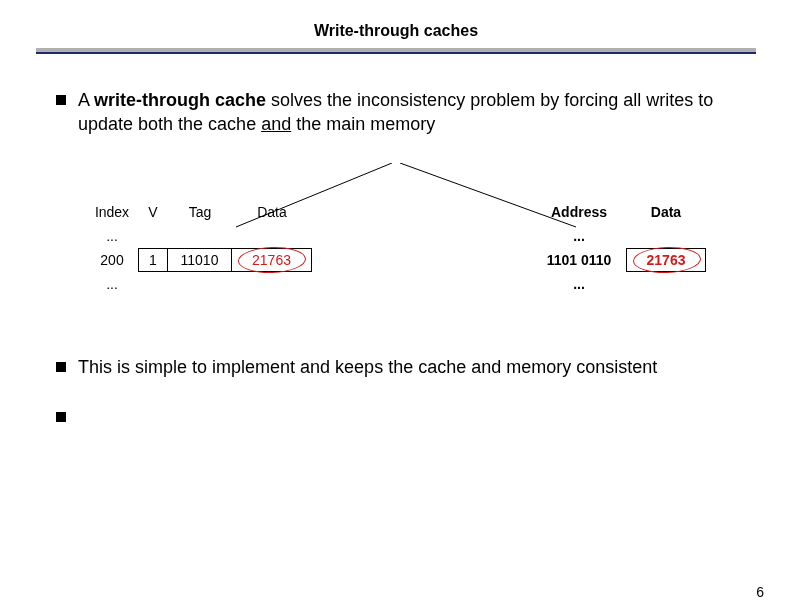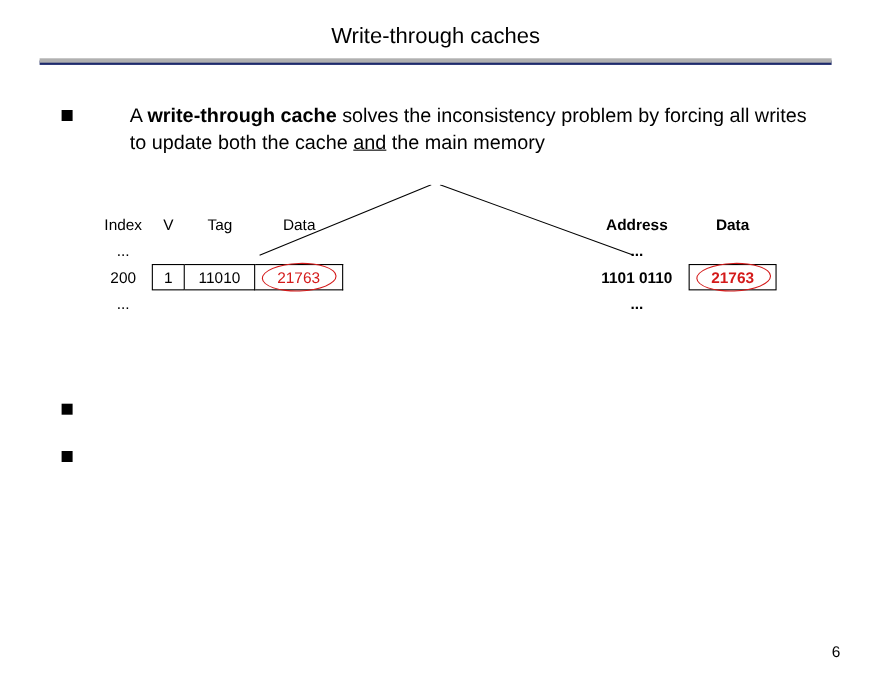--- a/index.html
+++ b/index.html
@@ -10,22 +10,22 @@
     font-family: Verdana, Geneva, sans-serif;
     position: relative;
     color: #000;
   }
   .title-wrap {
     padding-top: 22px;
     text-align: center;
   }
   .title {
     font-family: "Comic Sans MS", "Trebuchet MS", cursive, sans-serif;
-    font-weight: normal;
-    font-size: 20px;
+    font-weight: bold;
+    font-size: 16px;
   }
   .hr-shadow {
     margin: 8px 36px 0 36px;
     height: 4px;
     background: #b0b0b0;
     position: relative;
     top: 0;
   }
   .hr-main {
     margin: -2px 36px 0 36px;
@@ -34,21 +34,20 @@
   }
   .bullets {
     padding: 34px 56px 0 56px;
   }
   .bullet-row {
     display: flex;
     align-items: flex-start;
     font-size: 18px;
     line-height: 1.35;
     margin-bottom: 26px;
-    gap: 40px;
   }
   .bullet-mark {
     width: 10px;
     height: 10px;
     background: #000;
     margin-top: 7px;
     margin-right: 12px;
     flex: none;
   }
   .bullet-text b { font-weight: bold; }
@@ -60,21 +59,21 @@
     margin-top: 2px;
   }
   .memline .addr { color: #1a3cc9; }
   .memline .val { color: #d41a1a; }
   .diagram {
     position: relative;
     margin: 10px auto 0 auto;
     width: 620px;
     height: 140px;
   }
-  .tbl { position: absolute; font-size: 14px; }
+  .tbl { position: absolute; font-size: 14px; margin-top: 13px; }
   .cache { left: 0; top: 24px; }
   .mem   { right: 0; top: 24px; font-weight: bold; }
   .tbl .hdr, .tbl .row {
     display: flex;
     text-align: center;
     align-items: center;
     height: 24px;
   }
   .col-index { width: 52px; }
   .col-v     { width: 30px; }
@@ -177,20 +176,21 @@
         <div class="col-addr ellipsis">...</div>
         <div class="col-data2"></div>
       </div>
     </div>
   </div>
 
   <div style="height:52px"></div>
 
   <div class="bullet-row">
     <div class="bullet-mark"></div>
+    <div class="bullet-text">This is simple to implement and keeps the cache and memory consistent</div>
   </div>
 
   <div class="bullet-row">
     <div class="bullet-mark"></div>
   </div>
 
 </div>
 
 <div class="pagenum">6</div>
 

